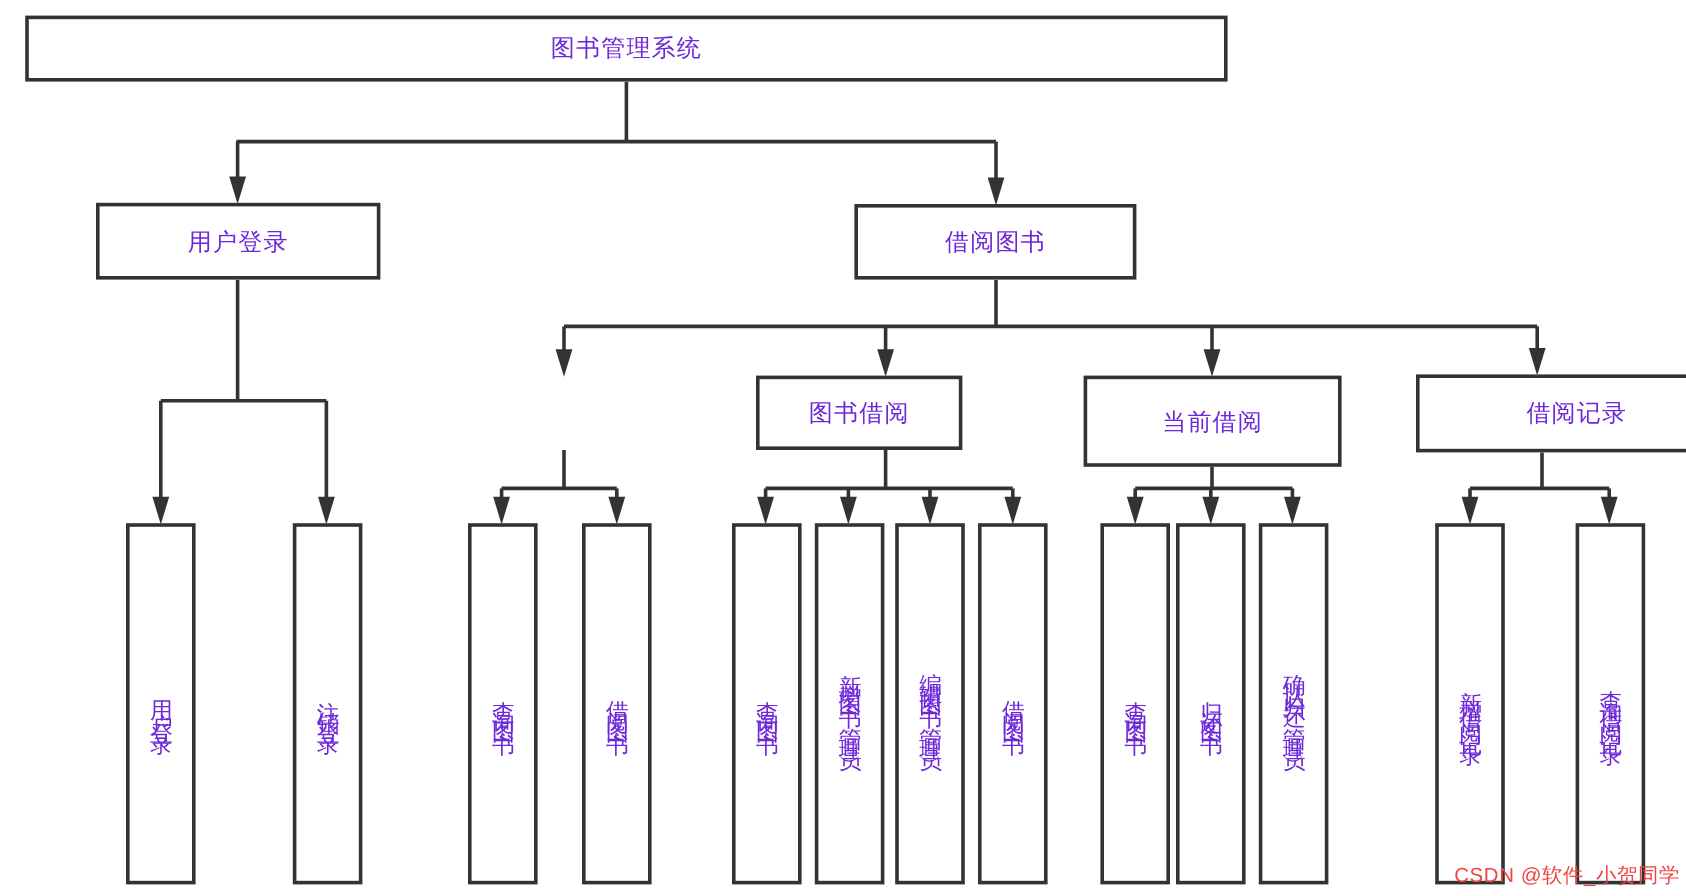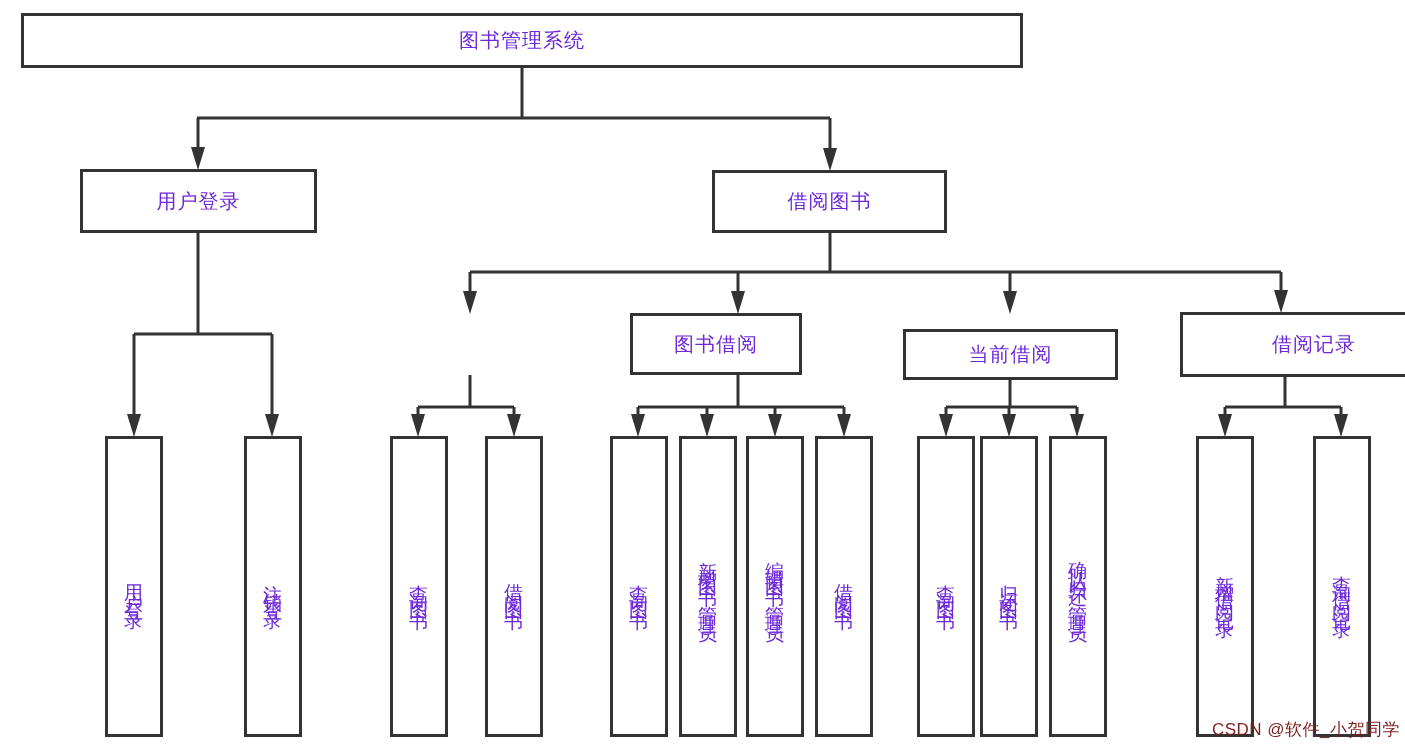--- a/index.html
+++ b/index.html
@@ -36,21 +36,21 @@
     writing-mode: vertical-rl;
     -webkit-writing-mode: vertical-rl;
     font-size: 19px;
     letter-spacing: 9px;
     line-height: 1;
   }
   .watermark {
     position: absolute;
     right: 5px;
     bottom: 6px;
-    color: #7f1d1d;
+    color: #ef4444;
     font-size: 17px;
     letter-spacing: 0.5px;
     white-space: nowrap;
   }
 </style>
 </head>
 <body>
 
 <div id="stage">
 
@@ -129,21 +129,21 @@
       <polygon points="1334,414 1348,414 1341,437"></polygon>
     </g>
   </svg>
 
   <div class="node" style="left:21px; top:13px; width:1002px; height:55px;">图书管理系统</div>
 
   <div class="node" style="left:80px; top:169px; width:237px; height:64px;">用户登录</div>
   <div class="node" style="left:712px; top:170px; width:235px; height:63px;">借阅图书</div>
 
   <div class="node" style="left:630px; top:313px; width:172px; height:62px;">图书借阅</div>
-  <div class="node" style="left:903px; top:329px; width:215px; height:51px;font-family:Liberation Serif, serif;">当前借阅</div>
+  <div class="node" style="left:903px; top:313px; width:215px; height:76px;font-family:Liberation Serif, serif;">当前借阅</div>
   <div class="node" style="left:1180px; top:312px; width:268px; height:65px;">借阅记录</div>
 
   <div class="node vnode" style="left:105px; top:436px; width:58px; height:301px;">用户登录</div>
   <div class="node vnode" style="left:244px; top:436px; width:58px; height:301px;">注销登录</div>
 
   <div class="node vnode" style="left:390px; top:436px; width:58px; height:301px;">查询图书</div>
   <div class="node vnode" style="left:485px; top:436px; width:58px; height:301px;">借阅图书</div>
 
   <div class="node vnode" style="left:610px; top:436px; width:58px; height:301px;">查询图书</div>
   <div class="node vnode" style="left:679px; top:436px; width:58px; height:301px;">新增图书（管理员）</div>

